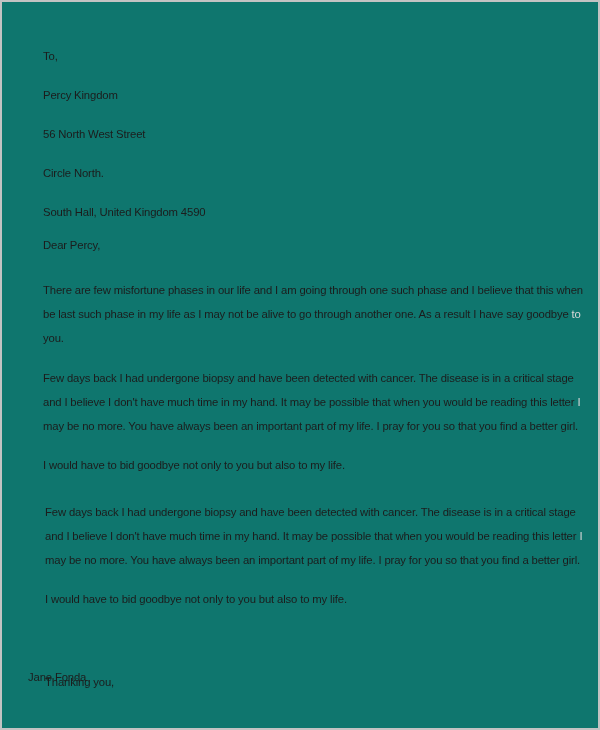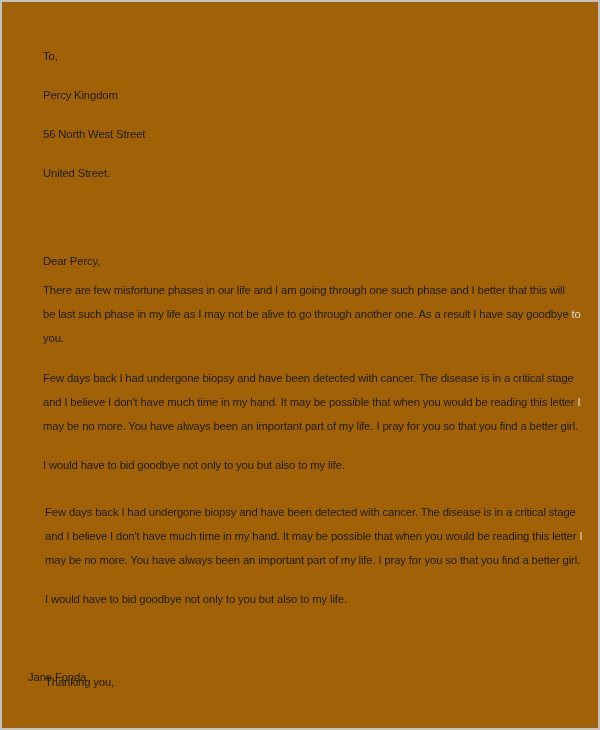--- a/index.html
+++ b/index.html
@@ -6,46 +6,47 @@
     body { width: 600px; height: 730px; overflow: hidden; position: relative; }
     .page {
       position: absolute; left: 0; top: 0;
       width: 596px; height: 727px;
       border-top: 2px solid #c3c3c3;
       border-left: 2px solid #c3c3c3;
       border-right: 2px solid #c3c3c3;
       border-bottom: 2px solid #c3c3c3;
       box-sizing: border-box;
       width: 600px; height: 730px;
-      background: #a16207;
+      background: #0f766e;
     }
     .line {
       position: absolute;
       font-family: "Liberation Sans", sans-serif;
       font-size: 11.3px;
       color: #1c1c1c;
       white-space: nowrap;
       letter-spacing: -0.15px;
       line-height: 14px;
     }
     .faded { color: #d8d8d8; }
   </style>
 </head>
 <body>
 
 <div class="page">
   <div class="line" style="left:41px; top:47px;">To,</div>
   <div class="line" style="left:41px; top:86px;">Percy Kingdom</div>
   <div class="line" style="left:41px; top:125px;text-align:right;">56 North West Street</div>
-  <div class="line" style="left:41px; top:164px;">United Street.</div>
+  <div class="line" style="left:41px; top:164px;">Circle North.</div>
+  <div class="line" style="left:41px; top:203px;">South Hall, United Kingdom 4590</div>
 
-  <div class="line" style="left:41px; top:252px;">Dear Percy,</div>
+  <div class="line" style="left:41px; top:236px;">Dear Percy,</div>
 
   <div>
-    <div class="line" style="left:41px; top:281px;">There are few misfortune phases in our life and I am going through one such phase and I better that this will</div>
+    <div class="line" style="left:41px; top:281px;">There are few misfortune phases in our life and I am going through one such phase and I believe that this when</div>
     <div class="line" style="left:41px; top:305px;"><span>be last such phase in my life as I may not be alive to go through another one. As a result I have say goodbye</span> <span class="faded">to</span></div>
     <div class="line" style="left:41px; top:329px;">you.</div>
   </div>
 
   <div>
     <div class="line" style="left:41px; top:369px;">Few days back I had undergone biopsy and have been detected with cancer. The disease is in a critical stage</div>
     <div class="line" style="left:41px; top:393px;"><span>and I believe I don't have much time in my hand. It may be possible that when you would be reading this letter</span> <span class="faded">I</span></div>
     <div class="line" style="left:41px; top:417px;">may be no more. You have always been an important part of my life. I pray for you so that you find a better girl.</div>
   </div>
 

